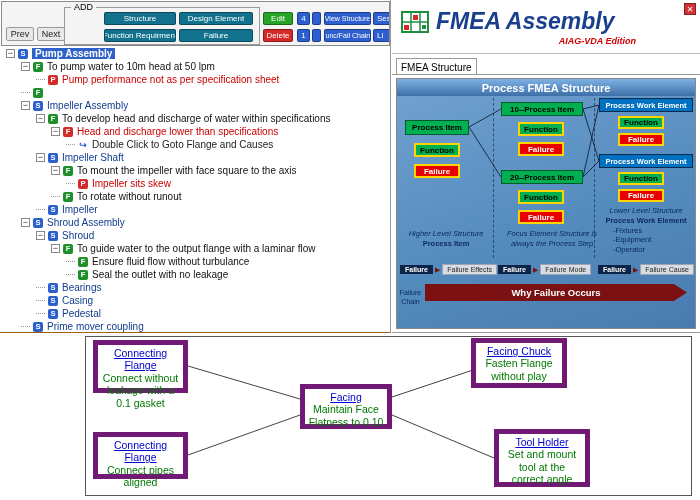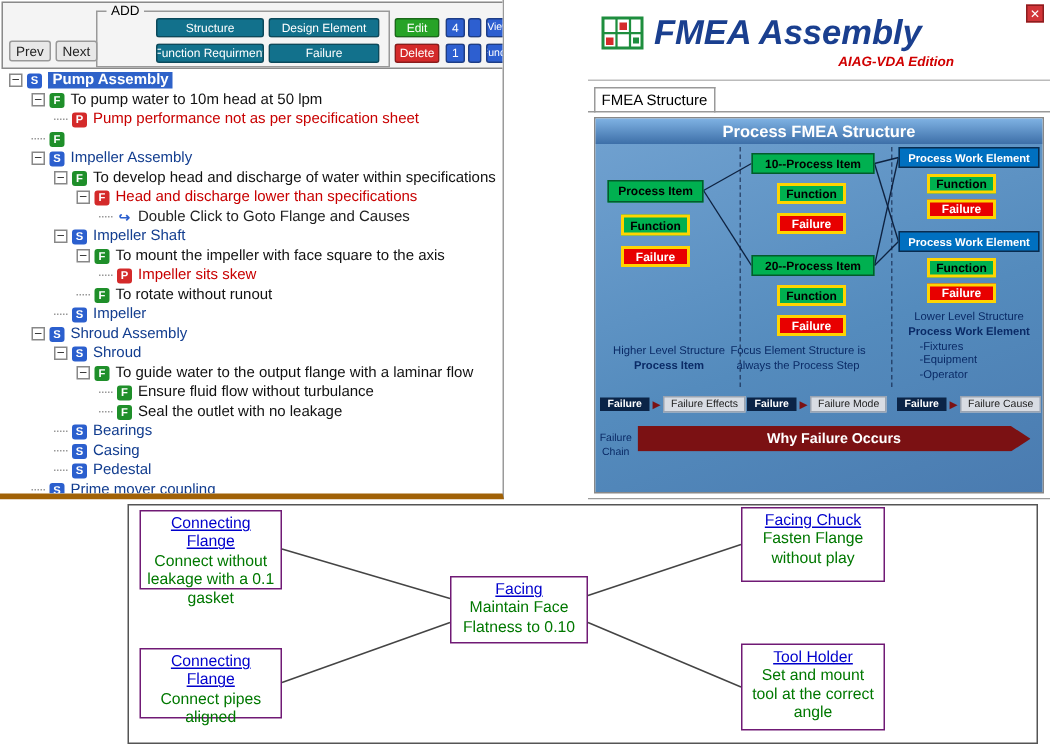--- a/index.html
+++ b/index.html
@@ -1,22 +1,22 @@
 <!DOCTYPE html>
 <html><head>
 <meta charset="utf-8">
 <style>
   * { margin:0; padding:0; box-sizing:border-box; }
   html,body { background:#fff; }
   body { font-family:"Liberation Sans", sans-serif; }
   #page { position:relative; width:700px; height:500px; background:#fff; overflow:hidden; }
 
   
-  #left-panel { position:absolute; left:0; top:0; width:336px; height:333px; background:#fff;
-                border-right:1px solid #9a9a9a; border-bottom:4px solid #a16207; overflow:hidden; }
+  #left-panel { position:absolute; left:0; top:0; width:391px; height:333px; background:#fff;
+                border-right:1px solid #9a9a9a; border-bottom:1px solid #a16207; overflow:hidden; }
   #toolbar { position:absolute; left:1px; top:1px; width:389px; height:45px; background:#f4f4f4;
              border:1px solid #8a8a8a; overflow:hidden; }
   .tb { position:absolute; display:flex; align-items:center; justify-content:center;
         font-family:"Liberation Sans",sans-serif; font-size:8px; color:#fff;
         border:1px solid rgba(0,0,0,.35); border-radius:2px; white-space:nowrap; overflow:hidden; }
   .teal { background:#12718c; }
   .greenb { background:#27a327; }
   .redb { background:#d42a2a; }
   .blueb { background:#2d5fd0; }
   .grayb { background:#e8e8e8; color:#222; border:1px solid #999; font-size:9px; }
@@ -58,38 +58,38 @@
   .pi-box  { position:absolute; background:#00b050; border:1px solid #035b2c; color:#000; font-size:8px; font-weight:bold;
              display:flex; align-items:center; justify-content:center; }
   .fn-box  { position:absolute; background:#00b050; border:2px solid #ffd400; color:#000; font-size:8px; font-weight:bold;
              display:flex; align-items:center; justify-content:center; }
   .fl-box  { position:absolute; background:#e80000; border:2px solid #ffd400; color:#fff; font-size:8px; font-weight:bold;
              display:flex; align-items:center; justify-content:center; }
   .pwe-box { position:absolute; background:#0070c0; border:1px solid #0a2c4f; color:#fff; font-size:7.5px; font-weight:bold;
              display:flex; align-items:center; justify-content:center; }
   .dash-sep { position:absolute; top:2px; height:160px; border-left:1px dashed rgba(10,25,60,.6); }
   .pfd-caption { position:absolute; font-size:7.5px; color:#0a2a66; line-height:1.3; text-align:center; }
-  .pfd-caption .em { display:block; }
+  .pfd-caption .em { font-style:italic; display:block; }
   .pfd-caption .b  { font-weight:bold; display:block; }
   .pfd-caption .li { display:block; text-align:left; padding-left:16px; }
   .chip-row { position:absolute; display:flex; align-items:center; gap:2px; font-size:7px; }
   .chip-failure { background:#0b2447; color:#fff; padding:1px 5px; font-weight:bold; }
   .chip-arrow { color:#7b1113; font-size:7px; }
   .chip-label { background:#d8dce3; color:#222; padding:1px 4px; border:1px solid #9aa4b2; }
   .big-arrow { position:absolute; height:17px; background:#7b1113; color:#fff; font-weight:bold; font-size:9.5px;
                display:flex; align-items:center; justify-content:center; }
   #why-arrow { clip-path:polygon(0 0,95% 0,100% 50%,95% 100%,0 100%); }
   #how-arrow { clip-path:polygon(5% 0,100% 0,100% 100%,5% 100%,0 50%);margin-top:38px; }
   #fc-side { position:absolute; left:1px; top:192px; width:25px; font-size:7px; color:#0a2a66; text-align:center; line-height:1.3; }
 
   
   #bottom-panel { position:absolute; left:0; top:333px; width:700px; height:167px; background:#fff; }
   #focus-outer { position:absolute; left:85px; top:3px; width:607px; height:160px; border:1px solid #555; }
   #net-lines { position:absolute; left:0; top:0; width:700px; height:167px; }
-  .focus-box { position:absolute; border:1px solid #701a75; background:#fff; text-align:center;
+  .focus-box { position:absolute; border:5px solid #701a75; background:#fff; text-align:center;
                font-size:10.5px; line-height:1.18; padding:2px 3px; }
   .focus-title { color:#0000cc; text-decoration:underline; display:block; }
   .focus-body { color:#007800; display:block; }
 </style>
 </head>
 <body>
 
 <div id="page">
 
   <div id="left-panel">
@@ -277,21 +277,21 @@
         <div class="fl-box" style="left:221px;top:37px;width:46px;height:13px">Failure</div>
 
         <div class="pwe-box" style="left:202px;top:58px;width:94px;height:14px">Process Work Element</div>
         <div class="fn-box" style="left:221px;top:76px;width:46px;height:13px">Function</div>
         <div class="fl-box" style="left:221px;top:93px;width:46px;height:13px">Failure</div>
 
         <div class="pfd-caption" style="left:4px;top:133px;width:90px">
           <span class="em">Higher Level Structure</span>
           <span class="b">Process Item</span>
         </div>
-        <div class="pfd-caption" style="left:88px;top:133px;width:94px;">
+        <div class="pfd-caption" style="left:108px;top:133px;width:94px;font-style:italic">
           <span>Focus Element Structure is always the Process Step</span>
         </div>
         <div class="pfd-caption" style="left:200px;top:110px;width:98px">
           <span class="em">Lower Level Structure</span>
           <span class="b">Process Work Element</span>
           <span class="li">-Fixtures</span>
           <span class="li">-Equipment</span>
           <span class="li">-Operator</span>
         </div>
 
@@ -335,21 +335,21 @@
       <span class="focus-body">Connect without leakage with a 0.1 gasket</span>
     </div>
     <div class="focus-box" style="left:93px;top:99px;width:95px;height:47px">
       <span class="focus-title">Connecting Flange</span>
       <span class="focus-body">Connect pipes aligned</span>
     </div>
     <div class="focus-box" style="left:300px;top:51px;width:92px;height:45px">
       <span class="focus-title">Facing</span>
       <span class="focus-body">Maintain Face Flatness to 0.10</span>
     </div>
-    <div class="focus-box" style="left:494px;top:5px;width:96px;height:50px">
+    <div class="focus-box" style="left:471px;top:5px;width:96px;height:50px">
       <span class="focus-title">Facing Chuck</span>
       <span class="focus-body">Fasten Flange without play</span>
     </div>
     <div class="focus-box" style="left:494px;top:96px;width:96px;height:58px">
       <span class="focus-title">Tool Holder</span>
       <span class="focus-body">Set and mount tool at the correct angle</span>
     </div>
   </div>
 
 </div>

